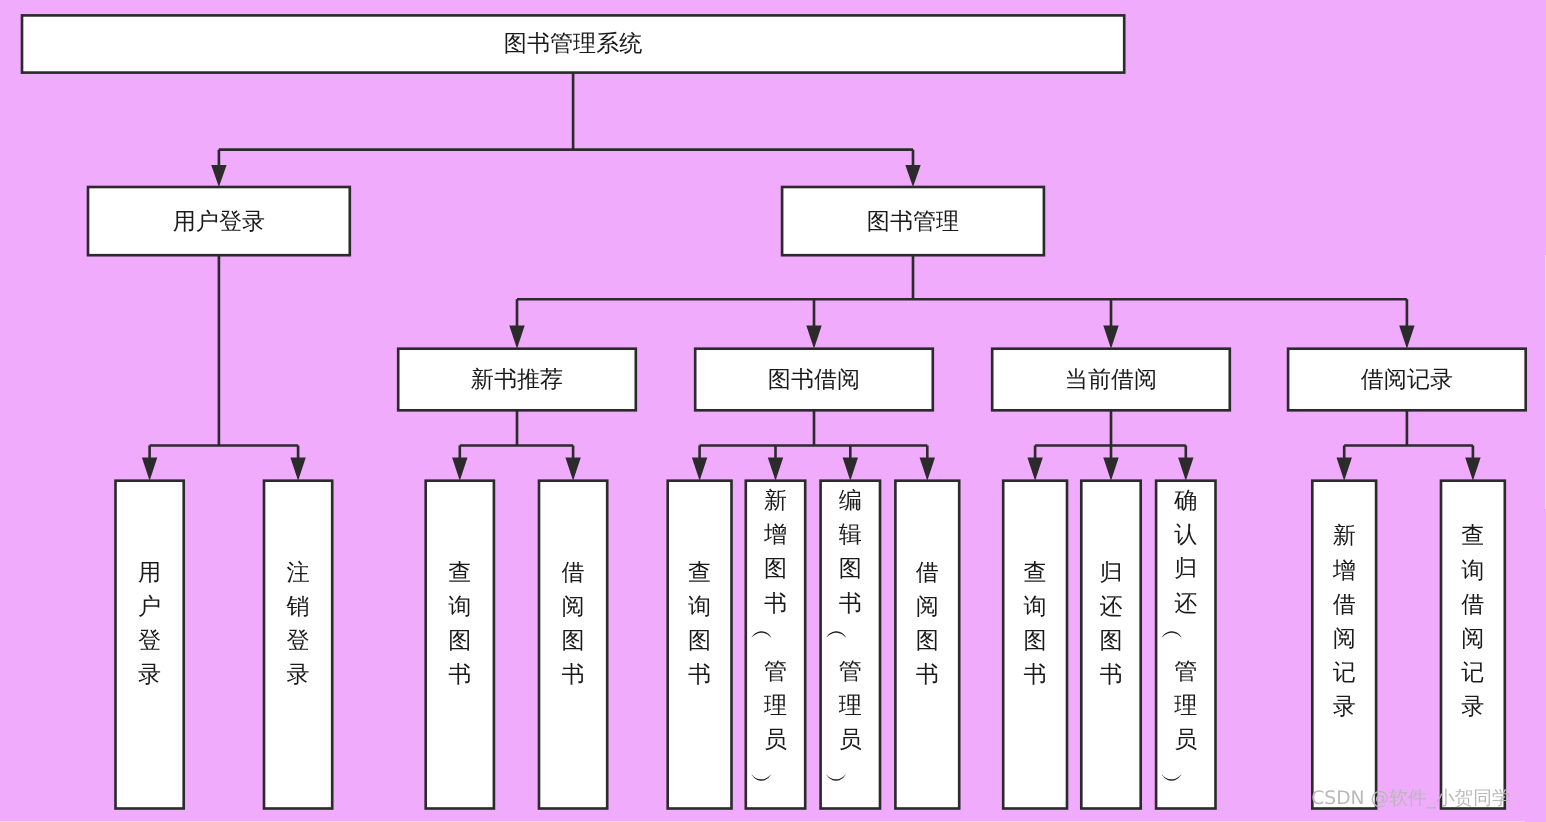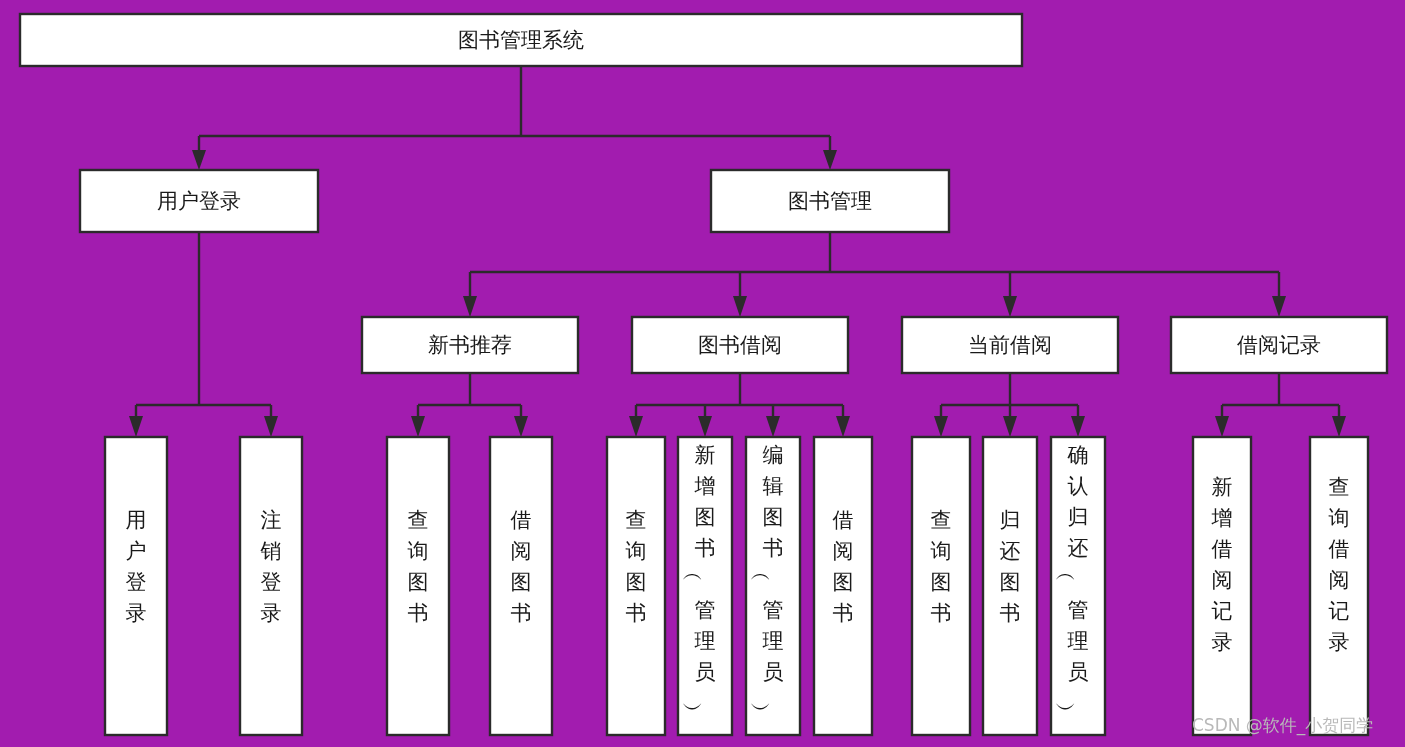--- a/index.html
+++ b/index.html
@@ -8,21 +8,21 @@
     padding: 0;
     background: #ffffff;
   }
   body {
     font-family: "DejaVu Sans", "Liberation Sans", sans-serif;
   }
   #diagram-root {
     position: relative;
     width: 1405px;
     height: 747px;
-    background: #a21caf;
+    background: #f0abfc;
     overflow: hidden;
   }
   svg.diagram-canvas {
     position: absolute;
     left: 0;
     top: 0;
     width: 1405px;
     height: 747px;
     display: block;
   }

